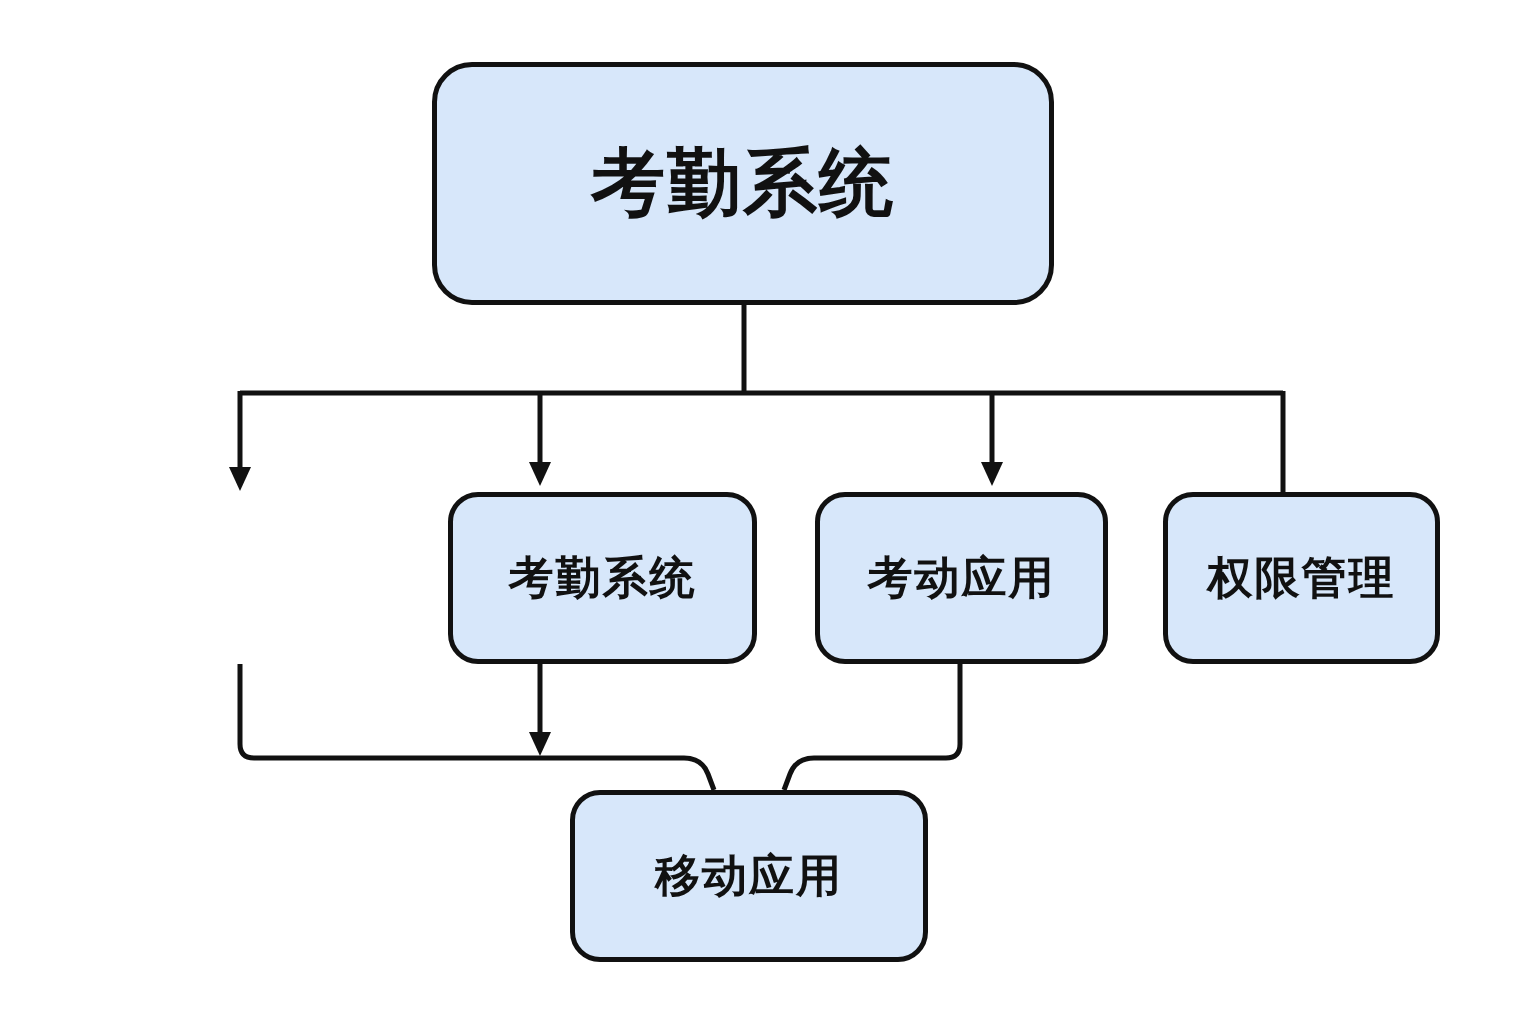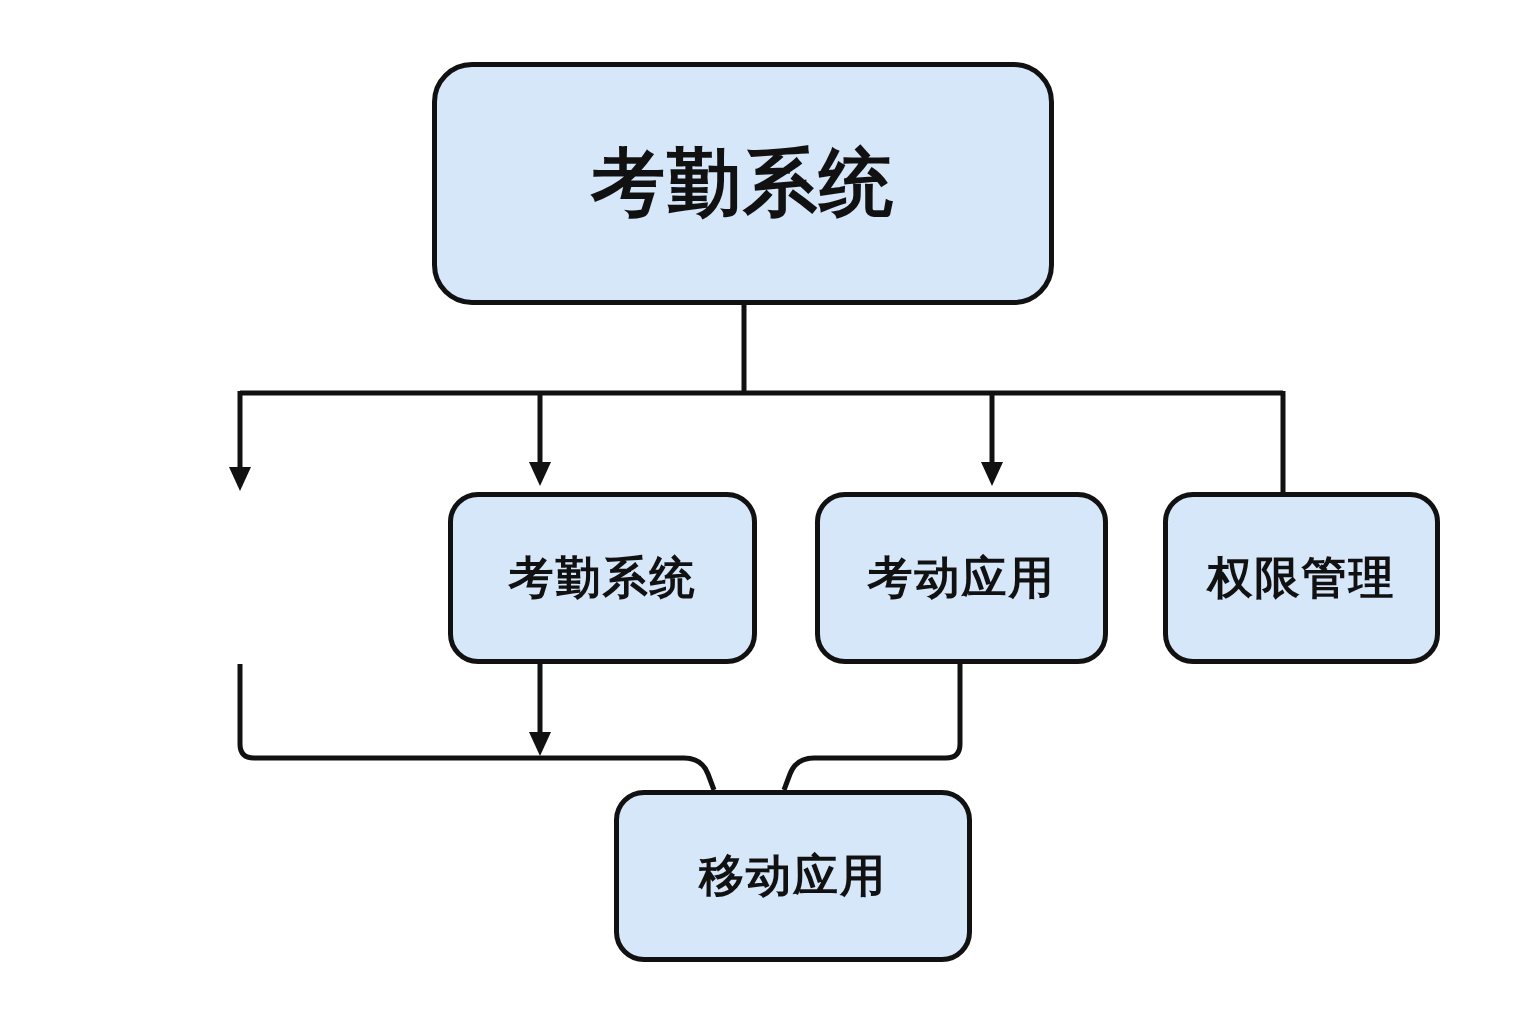--- a/index.html
+++ b/index.html
@@ -59,21 +59,20 @@
   }
   .node-data {
     left: 1163px; top: 492px;
     width: 277px; height: 172px;
     font-size: 45px;
   }
   .node-mobile {
     left: 570px; top: 790px;
     width: 358px; height: 172px;
     font-size: 45px;
-    margin-left: 44px;
   }
 </style>
 </head>
 <body>
 
 <div class="canvas">
 
   <svg class="connectors" viewBox="0 0 1536 1024" xmlns="http://www.w3.org/2000/svg">
     <defs>
       <marker id="ah" markerUnits="userSpaceOnUse" markerWidth="28" markerHeight="28" refX="6" refY="13" orient="auto">

